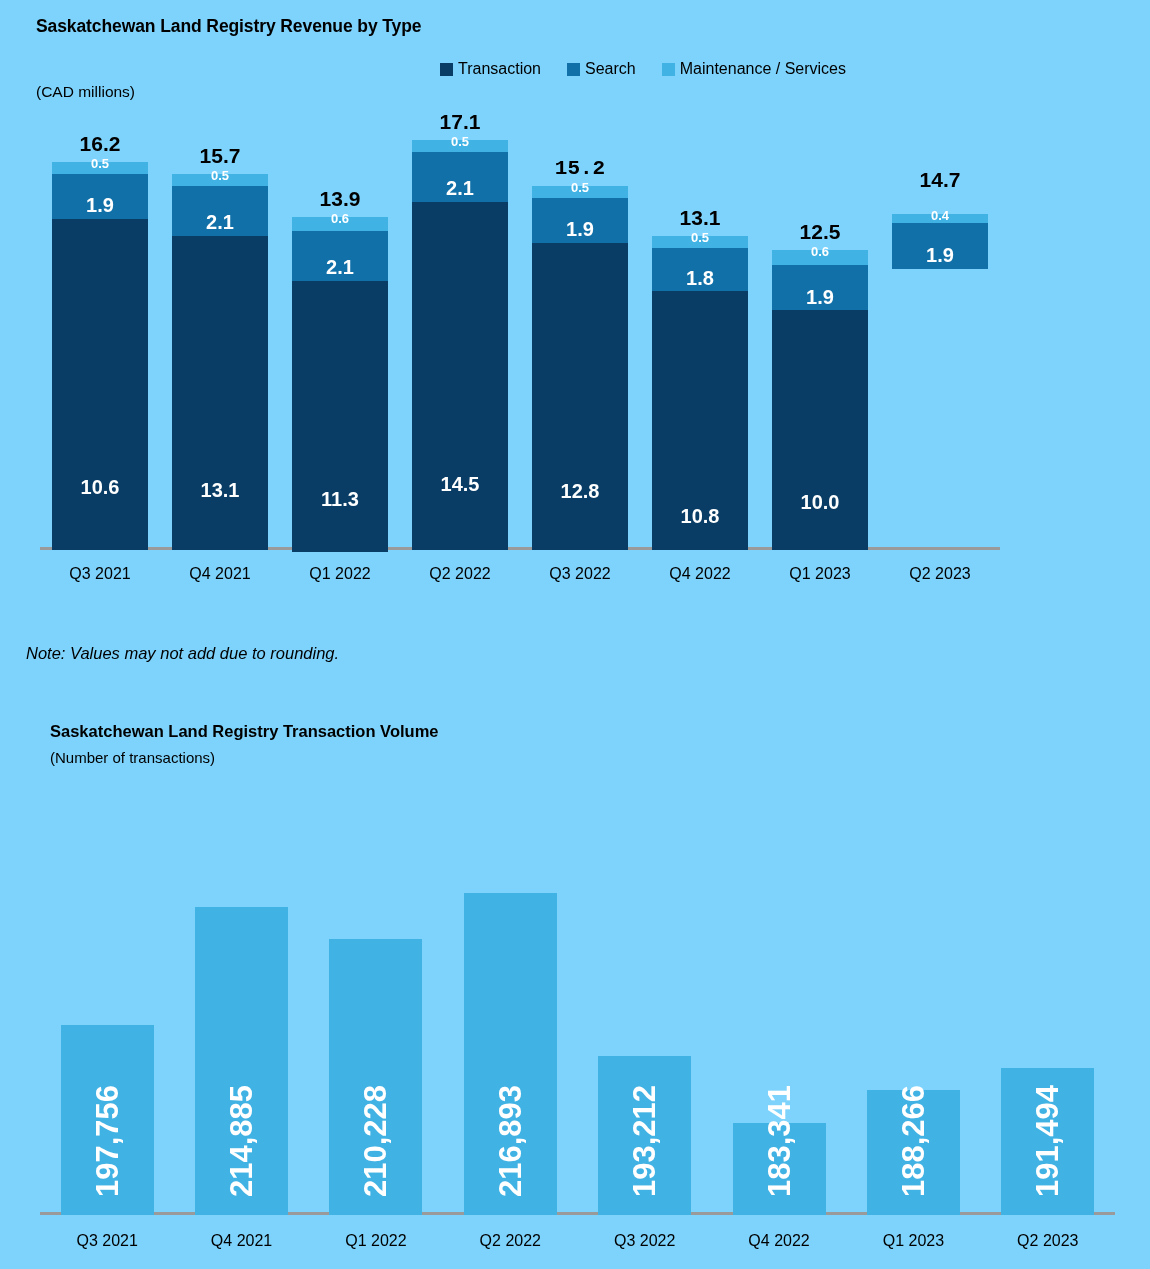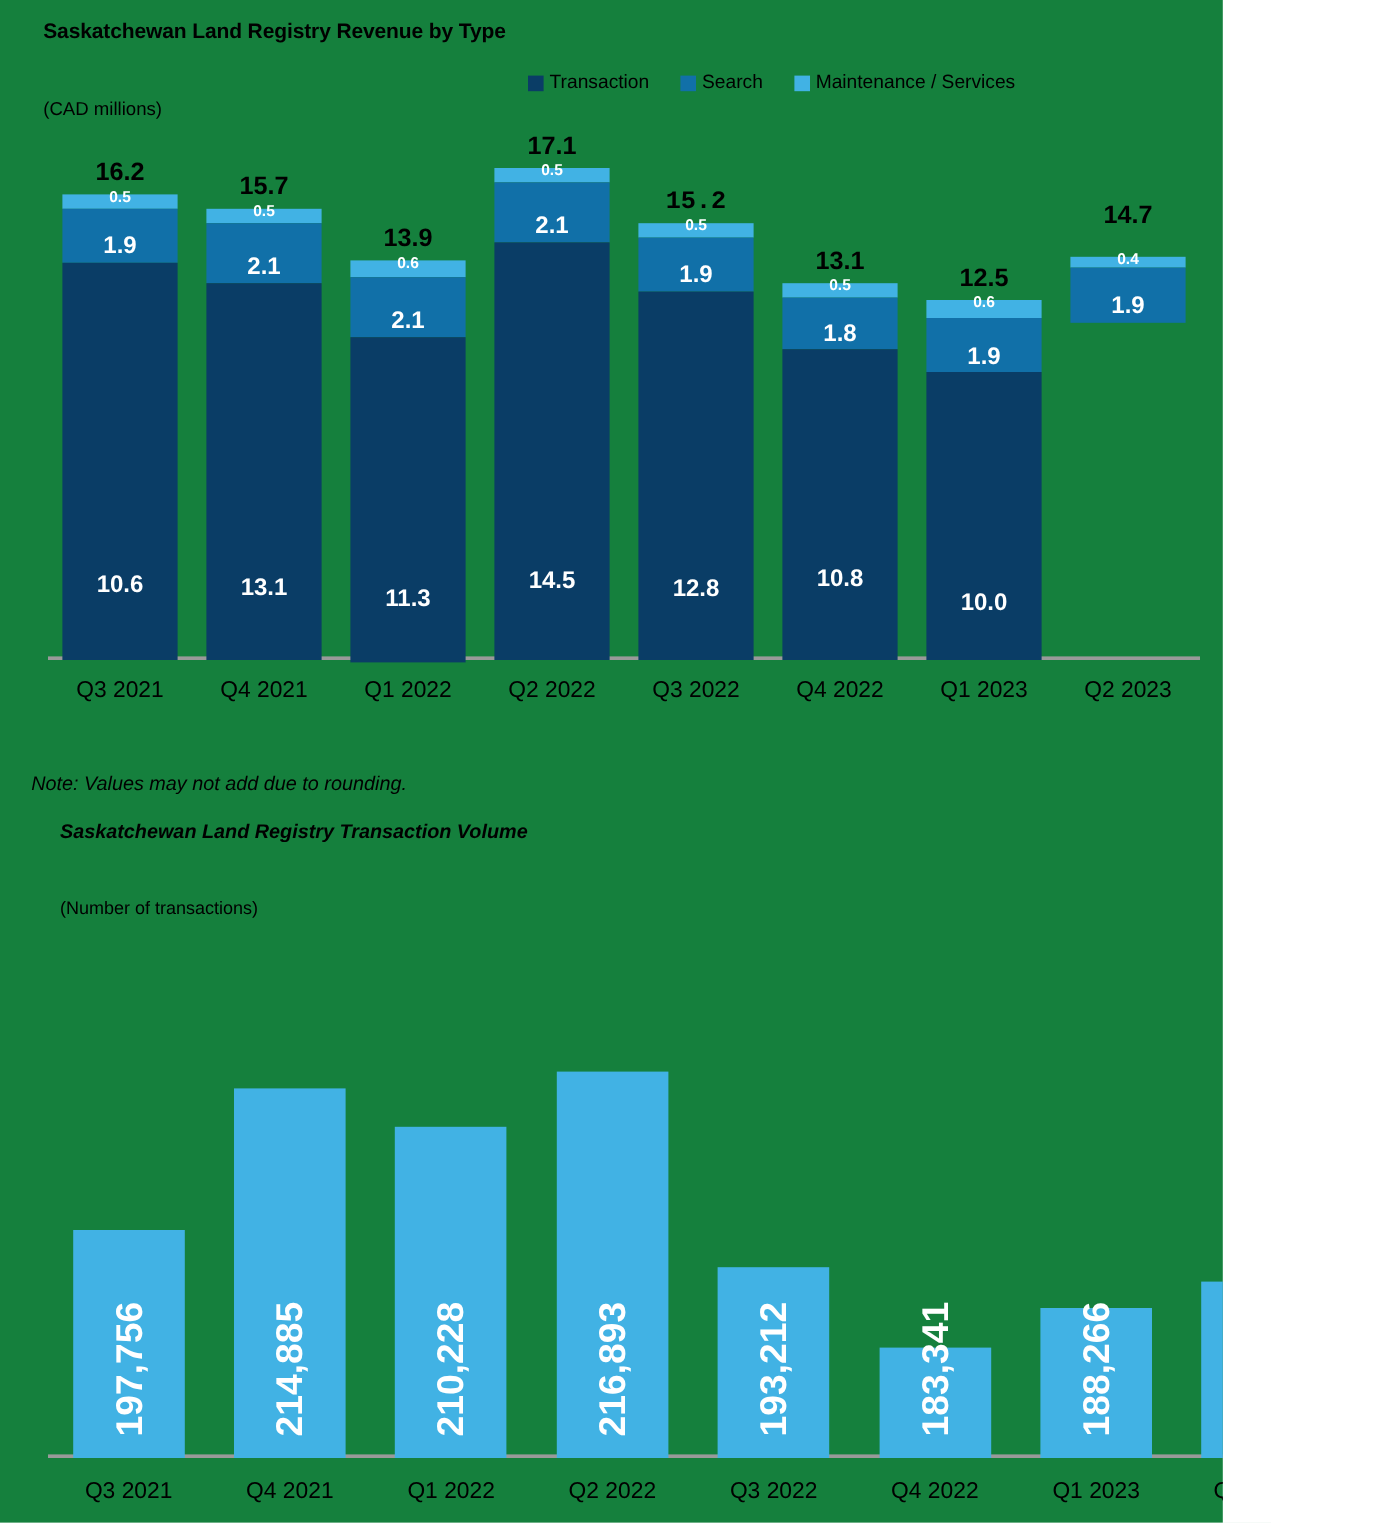--- a/index.html
+++ b/index.html
@@ -3,23 +3,23 @@
 <meta charset="utf-8">
 <style>
   * { box-sizing: border-box; }
   html, body {
     margin: 0; padding: 0;
     background: #ffffff;
     font-family: "Liberation Sans", sans-serif;
   }
   #page {
     position: relative;
-    width: 1019px;
+    width: 1150px;
     height: 1269px;
-    background: #15803d;
+    background: #7dd3fc;
     overflow: hidden;
   }
 
   
   .c1-title {
     position: absolute; left: 36px; top: 16px;
     font-size: 17.5px; font-weight: bold; color: #000000;
     letter-spacing: -0.1px; white-space: nowrap;
   }
   .c1-subtitle {
@@ -85,38 +85,37 @@
     font-size: 21px;
     font-weight: bold;
     color: #000000;
     white-space: nowrap;
   }
 
   
   .cat-label {
     position: absolute;
     text-align: center;
-    font-size: 19px;
+    font-size: 16px;
     color: #000000;
     white-space: nowrap;
   }
 
   
   .note {
     position: absolute; left: 26px; top: 644px;
     font-size: 16.5px; font-style: italic; color: #000000;
     white-space: nowrap;
   }
 
   
   .c2-title {
-    position: absolute; left: 50px; top: 684px;
+    position: absolute; left: 50px; top: 722px;
     font-size: 16.5px; font-weight: bold; color: #000000;
     white-space: nowrap;
-    font-style: italic;
   }
   .c2-subtitle {
     position: absolute; left: 50px; top: 749px;
     font-size: 15px; color: #000000; white-space: nowrap;
   }
 
   
   .vbar {
     position: absolute;
     bottom: 0;
@@ -224,21 +223,21 @@
       </div>
       <div class="total-label" style="left: 492px; width: 96px; bottom: 370.455px; font-family: Liberation Mono, monospace;">15.2</div>
       <div class="bar-col" style="left: 612px; width: 96px; height: 314.102px;">
         <div class="seg mnt" style="height: 11.9886px;">
           <span class="seg-label small">0.5</span>
         </div>
         <div class="seg sea" style="height: 43.1591px;">
           <span class="seg-label">1.8</span>
         </div>
         <div class="seg reg" style="height: 258.955px;">
-          <span class="seg-label" style="bottom: 58px;">10.8</span>
+          <span class="seg-label" style="bottom: 24px;">10.8</span>
         </div>
       </div>
       <div class="total-label" style="left: 612px; width: 96px; bottom: 320.102px;">13.1</div>
       <div class="bar-col" style="left: 732px; width: 96px; height: 299.716px;">
         <div class="seg mnt" style="height: 14.3864px;">
           <span class="seg-label small">0.6</span>
         </div>
         <div class="seg sea" style="height: 45.5568px;">
           <span class="seg-label">1.9</span>
         </div>

